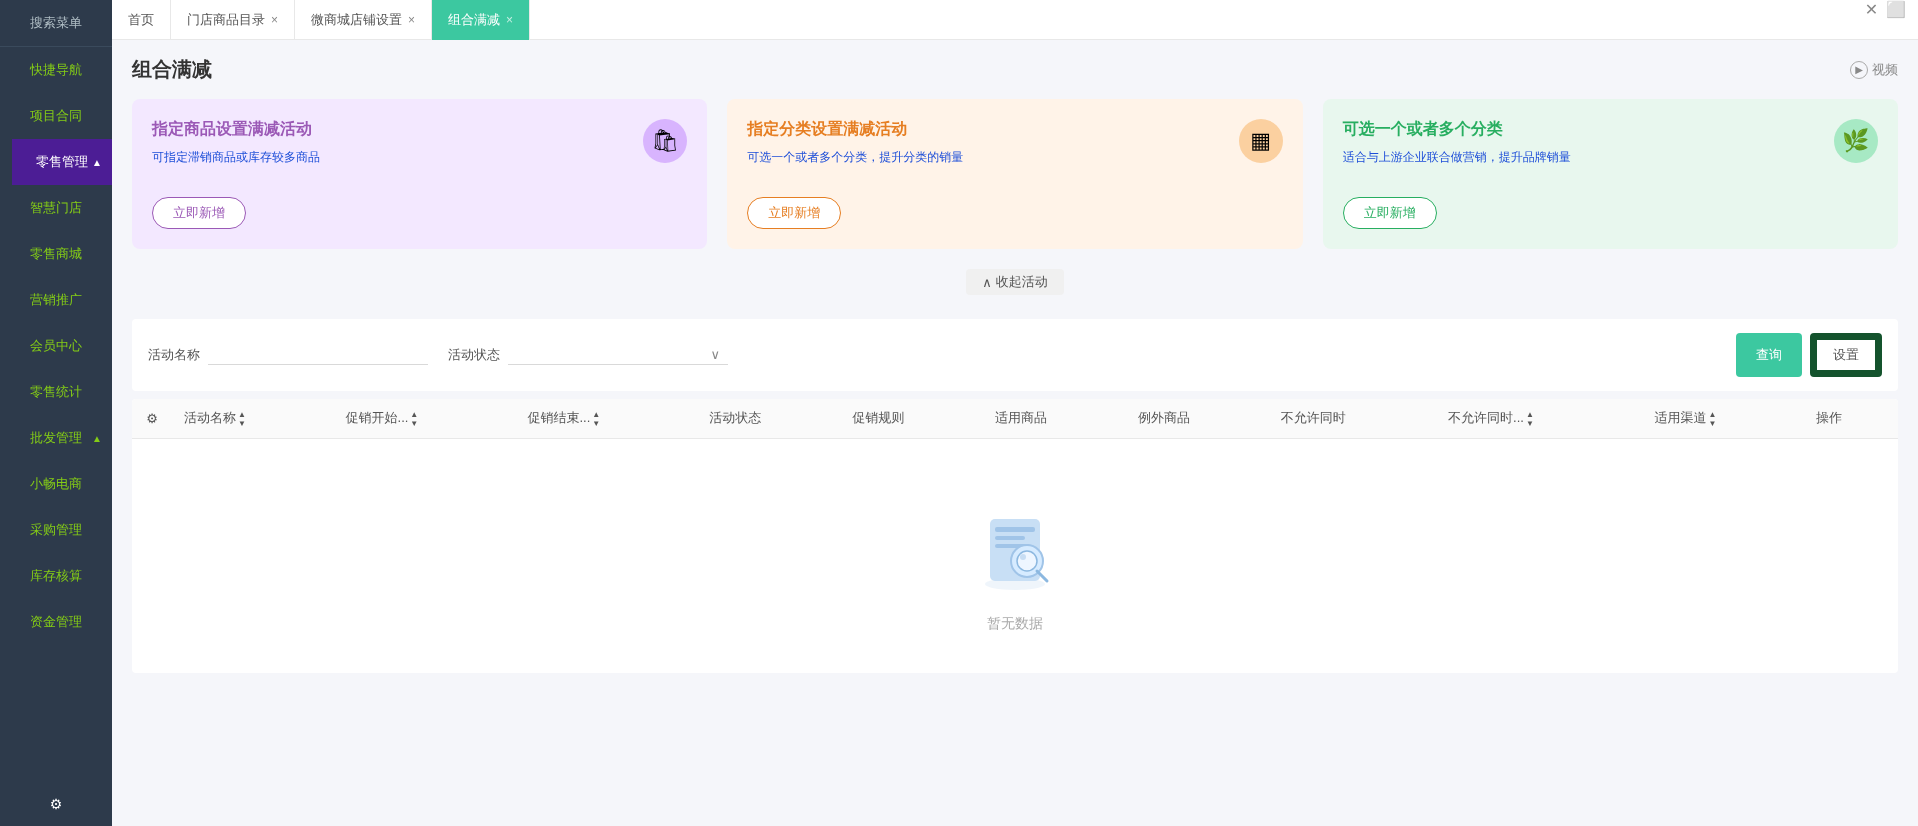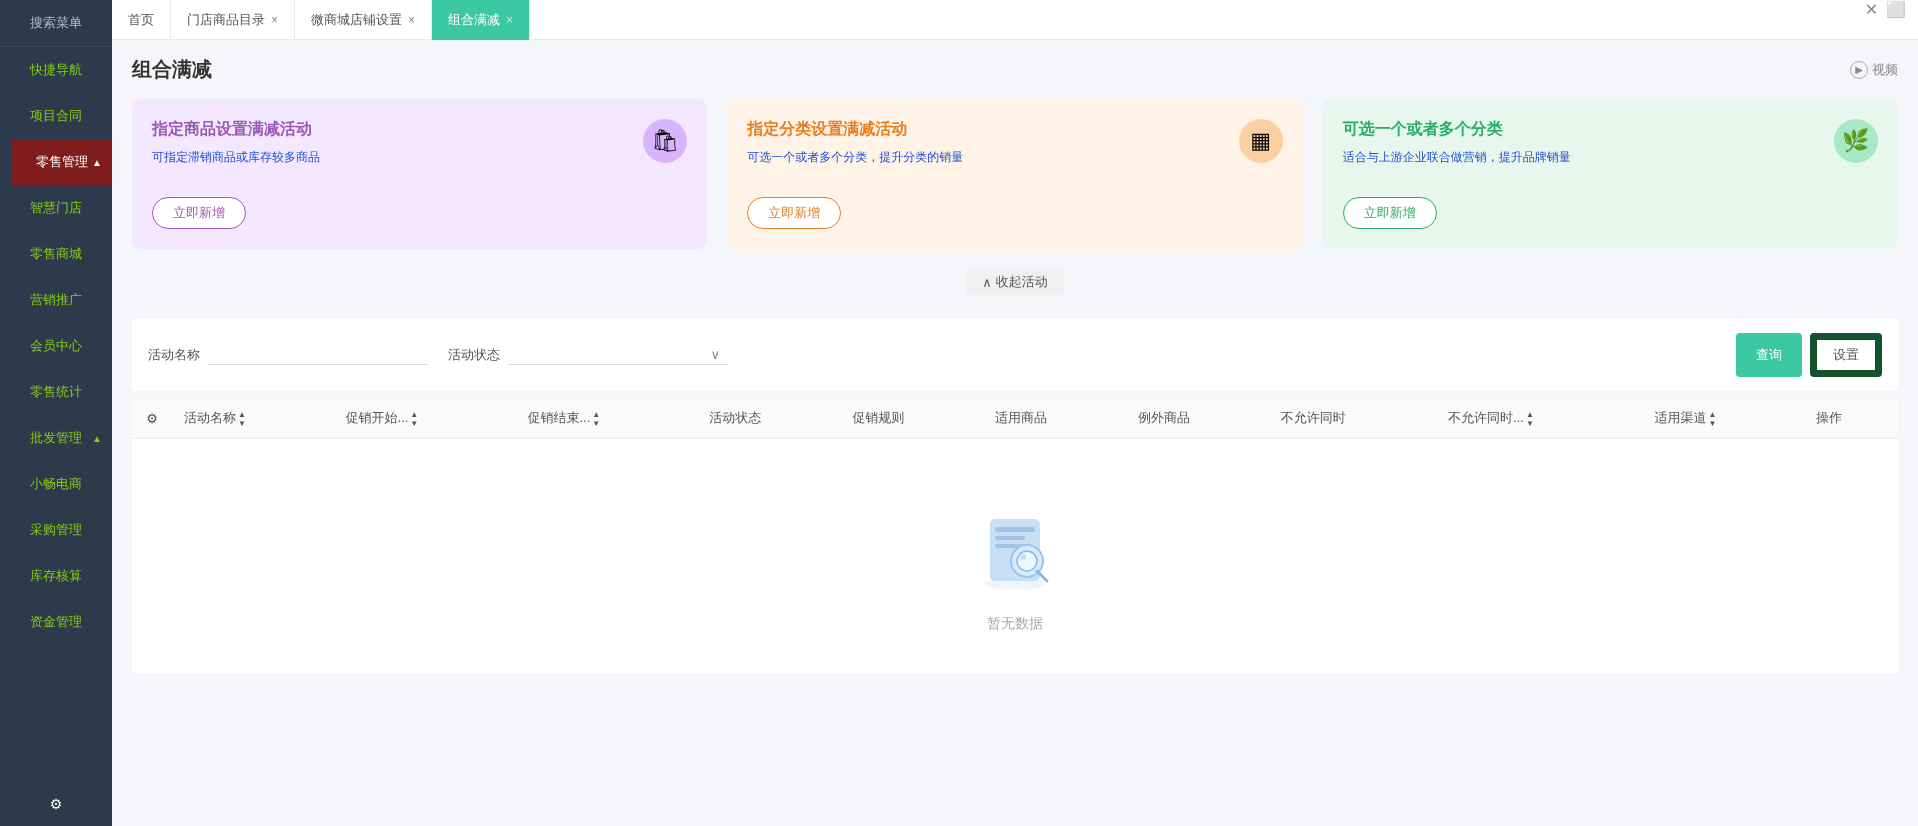--- a/index.html
+++ b/index.html
@@ -29,21 +29,21 @@
       text-align: center;
       font-size: 13px;
       color: #84cc16;
       cursor: pointer;
       display: flex;
       flex-direction: column;
       align-items: center;
       gap: 2px;
       position: relative;
     }
-    .sidebar-item.active { background: #7f1d1d; color: #fff; margin-left: 12px; }
+    .sidebar-item.active { background: #4c1d95; color: #fff; margin-left: 12px; }
     .sidebar-item .arrow {
       font-size: 10px;
       position: absolute;
       right: 10px;
       top: 50%;
       transform: translateY(-50%);
     }
     .sidebar-bottom {
       margin-top: auto;
       padding: 14px 0;

